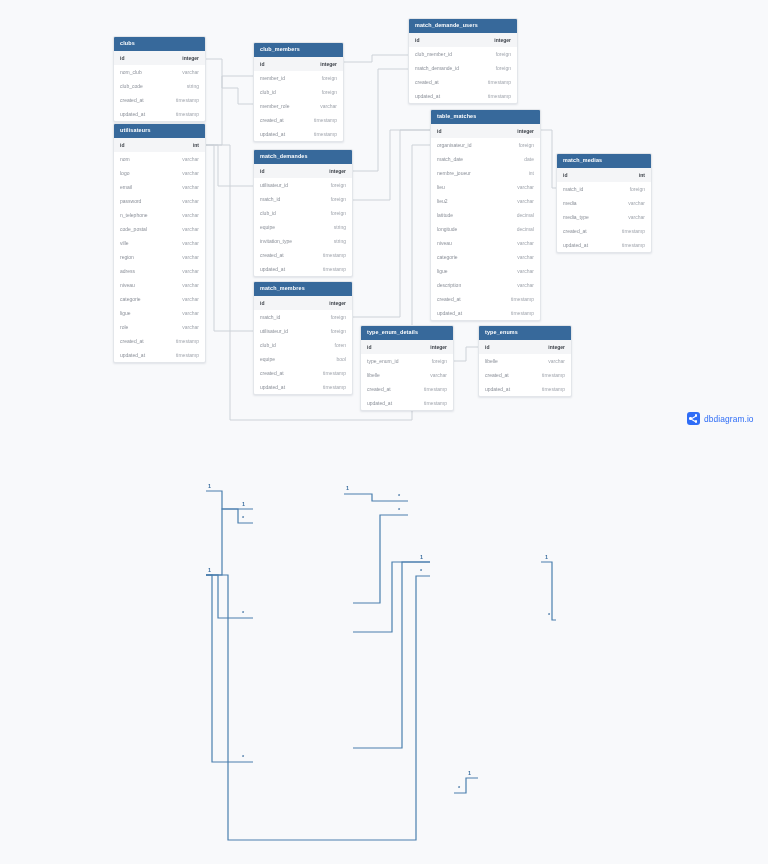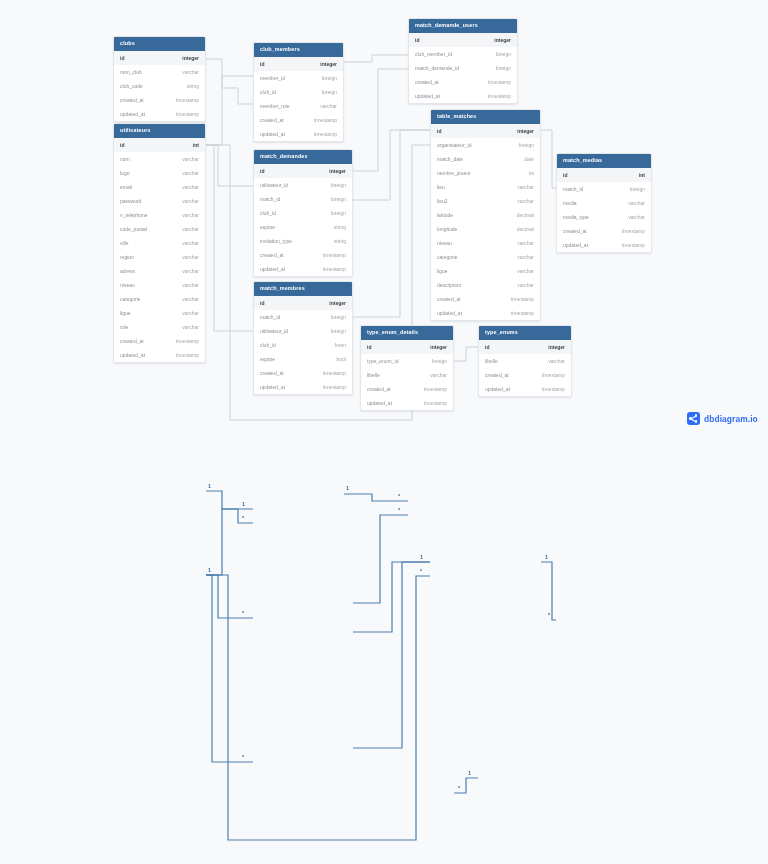--- a/index.html
+++ b/index.html
@@ -70,21 +70,21 @@
     border-radius: 3px;
     position: relative;
   }
   .logo-mark .dot { position: absolute; width: 2.6px; height: 2.6px; border-radius: 50%; background: #fff; }
   .logo-mark .dot.a { left: 2.4px; top: 5.2px; }
   .logo-mark .dot.b { left: 7.6px; top: 2.2px; }
   .logo-mark .dot.c { left: 7.6px; top: 8.2px; }
   .logo-mark .ln { position: absolute; background: #fff; height: 0.9px; }
   .logo-mark .ln.l1 { width: 5.2px; left: 3.6px; top: 4.6px; transform: rotate(-30deg); }
   .logo-mark .ln.l2 { width: 5.2px; left: 3.6px; top: 8.2px; transform: rotate(30deg); }
-  .logo-text { font-size: 8.4px; color: #2f6df6; font-weight: bold; letter-spacing: 0.1px; }
+  .logo-text { font-size: 8.4px; color: #2f6df6; font-weight: normal; letter-spacing: 0.1px; }
 </style>
 </head>
 <body>
 
 <div id="canvas">
 
   <div class="diagram" id="diagram-top">
     <svg class="edges" viewBox="0 0 768 440">
       <g fill="none" stroke="#cdd2d8" stroke-width="1">
 

